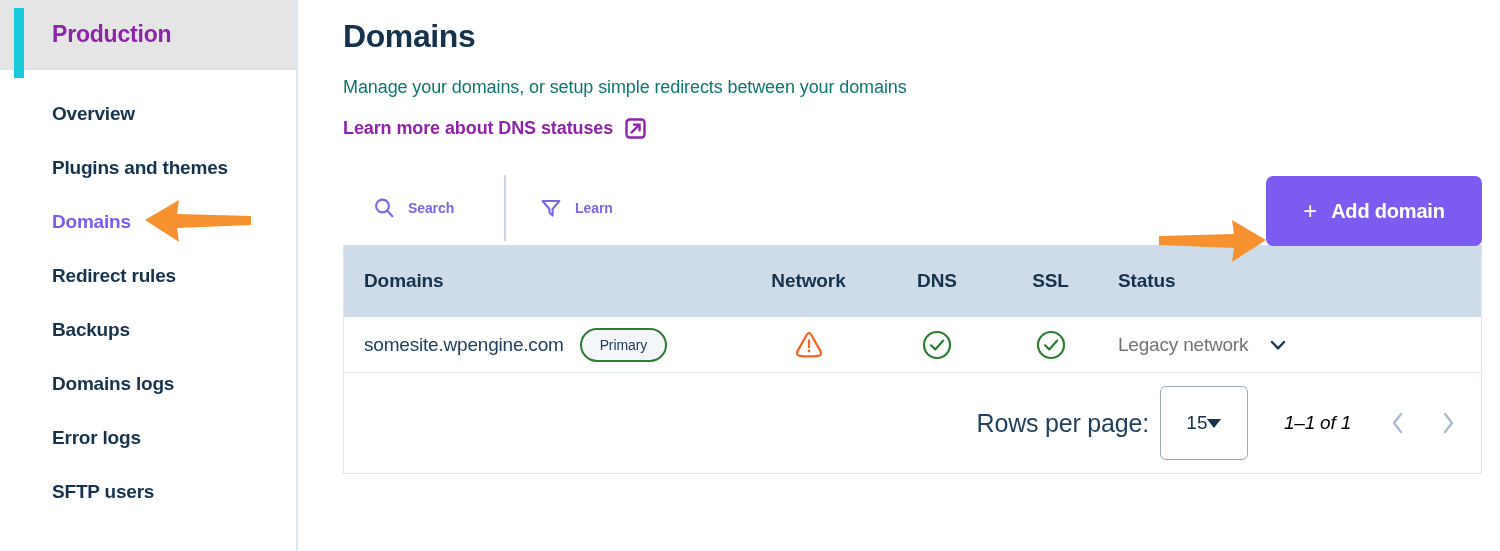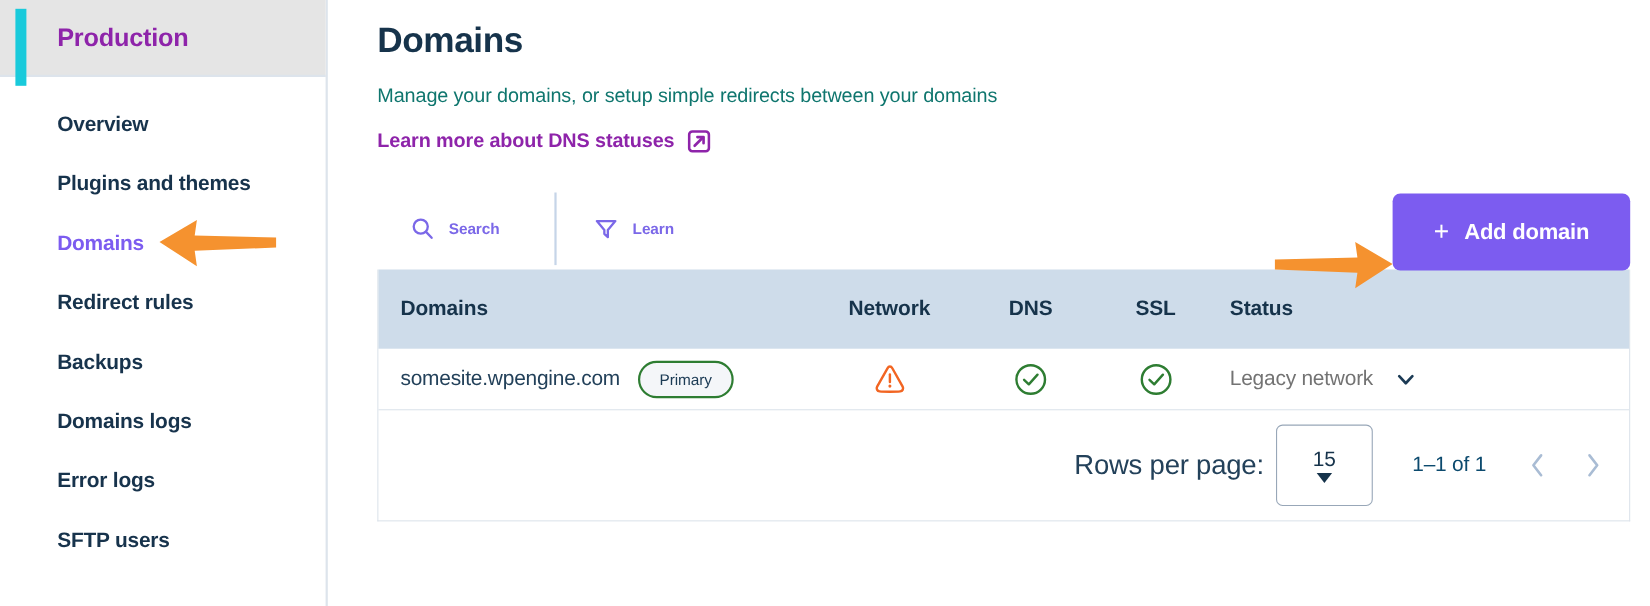--- a/index.html
+++ b/index.html
@@ -135,29 +135,29 @@
     display: flex; align-items: center; justify-content: flex-end;
     padding-right: 22px;
   }
   .rows-label { font-size: 25px; color: #23415a; letter-spacing: -0.2px; }
   .rows-select {
     margin-left: 11px;
     width: 88px; height: 74px;
     border: 1px solid #98a7b8; border-radius: 6px;
     background: #ffffff;
     display: flex; align-items: center; justify-content: center; 
-    font-size: 19px; color: #16334b; cursor: pointer; flex-direction: column;
+    font-size: 19px; color: #16334b; cursor: pointer;
   }
   .caret {
     width: 0; height: 0;
     border-left: 7px solid transparent;
     border-right: 7px solid transparent;
     border-top: 9px solid #16334b;
   }
-  .range { margin-left: 36px; font-size: 19px; color: #0c4a6e; letter-spacing: -0.2px; }
+  .range { margin-left: 36px; font-size: 19px; color: #000000; letter-spacing: -0.2px; font-style: italic; }
   .pager { margin-left: 36px; display: flex; align-items: center; gap: 28px; }
   .pg-btn { cursor: pointer; display: block; }
 
   
   .arrow { position: absolute; pointer-events: none; }
   #arrow-sidebar { left: 143px; top: 193px; }
   #arrow-add { left: 1156px; top: 212px; }
 </style>
 </head>
 <body>

